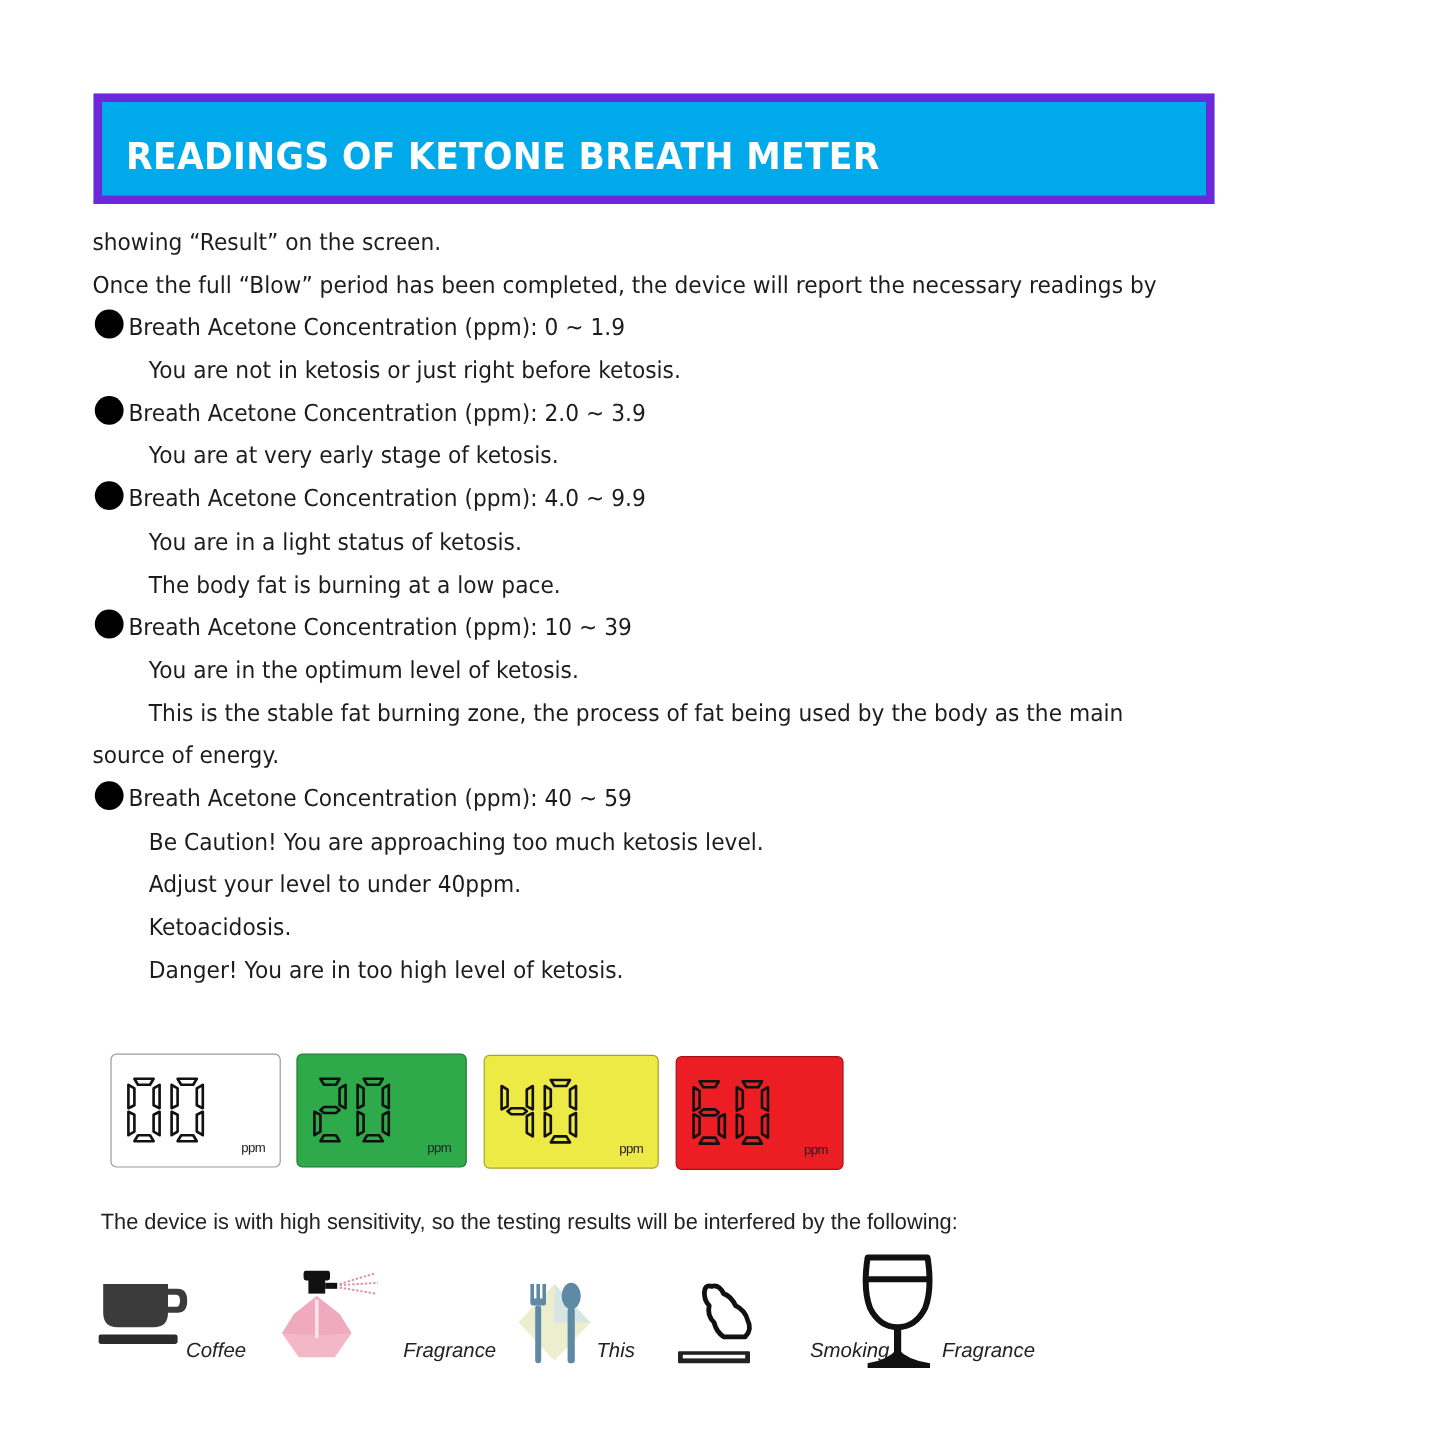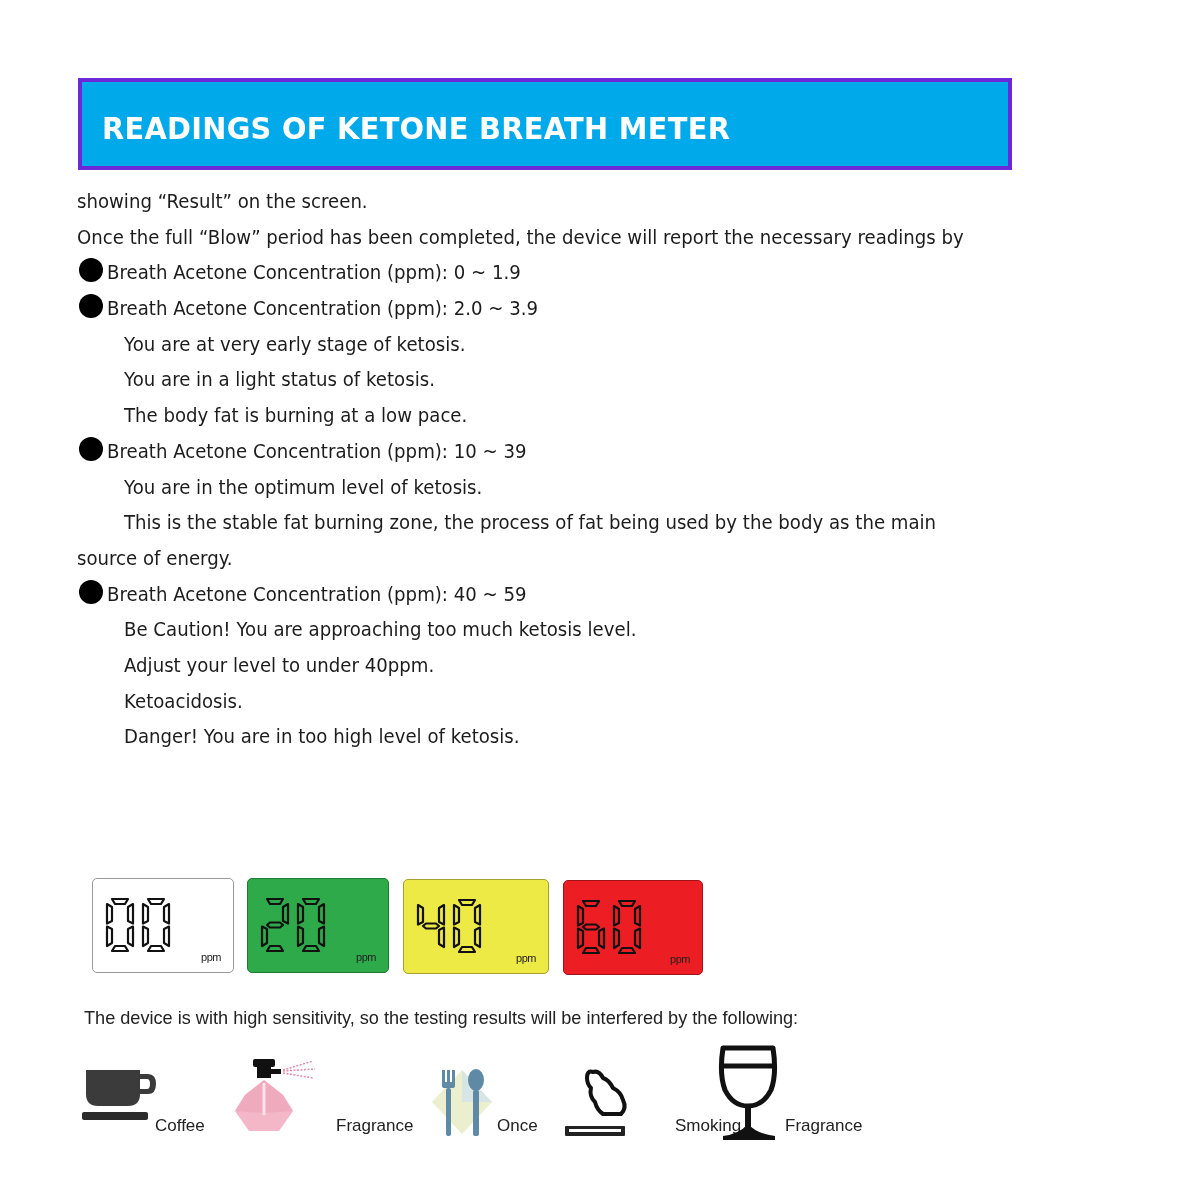--- a/index.html
+++ b/index.html
@@ -1,21 +1,21 @@
 <!DOCTYPE html>
 <html><head>
   <meta charset="utf-8">
   <style>
     * { box-sizing: border-box; margin: 0; padding: 0; }
     html, body { width: 1200px; height: 1200px; background: #ffffff; overflow: hidden; }
     body { position: relative; font-family: "Liberation Sans", "DejaVu Sans", sans-serif; color: #1a1a1a; }
 
     .header-banner {
       position: absolute; left: 78px; top: 78px; width: 934px; height: 92px;
-      background: #00aaea; border: 4px solid #6d28d9;
+      background: #00aaea; border: 7px solid #6d28d9;
     }
     .header-title {
       position: absolute; left: 20px; top: 28px;
       font-family: "DejaVu Sans", sans-serif; font-weight: bold; font-size: 31px;
       color: #ffffff; letter-spacing: 0.3px; transform: scaleX(0.93); transform-origin: left center;
       white-space: nowrap;
     }
 
     .body-text {
       position: absolute; left: 77px; top: 184px; width: 952px;
@@ -41,45 +41,51 @@
 
     .note {
       position: absolute; left: 84px; top: 1007px;
       font-family: "Liberation Sans", sans-serif; font-size: 18.5px; color: #222; white-space: nowrap;
       transform: scaleX(0.98); transform-origin: left center;
     }
 
     .factor-label {
       position: absolute; top: 1116px; font-family: "Liberation Sans", sans-serif; font-size: 17px; color: #222;
       white-space: nowrap;
+      font-style: italic;
     }
     .factor-icon { position: absolute; }
   </style>
 </head>
 <body>
 
 <div class="header-banner">
   <div class="header-title">READINGS OF KETONE BREATH METER</div>
 </div>
 
 <div class="body-text">
   <div class="line"><span class="t">showing “Result” on the screen.</span></div>
   <div class="line"><span class="t">Once the full “Blow” period has been completed, the device will report the necessary readings by</span></div>
 
   <div class="line bullet-line">
     <span class="bullet"></span>
     <span class="t">Breath Acetone Concentration (ppm): 0 ~ 1.9</span>
   </div>
+  <div class="line indent"><span class="t">You are not in ketosis or just right before ketosis.</span></div>
 
   <div class="line bullet-line">
     <span class="bullet"></span>
     <span class="t">Breath Acetone Concentration (ppm): 2.0 ~ 3.9</span>
   </div>
   <div class="line indent"><span class="t">You are at very early stage of ketosis.</span></div>
 
+  <div class="line bullet-line">
+    <span class="bullet"></span>
+    <span class="t">Breath Acetone Concentration (ppm): 4.0 ~ 9.9</span>
+  </div>
   <div class="line indent"><span class="t">You are in a light status of ketosis.</span></div>
   <div class="line indent"><span class="t">The body fat is burning at a low pace.</span></div>
 
   <div class="line bullet-line">
     <span class="bullet"></span>
     <span class="t">Breath Acetone Concentration (ppm): 10 ~ 39</span>
   </div>
   <div class="line indent"><span class="t">You are in the optimum level of ketosis.</span></div>
   <div class="line indent"><span class="t">This is the stable fat burning zone, the process of fat being used by the body as the main</span></div>
   <div class="line"><span class="t">source of energy.</span></div>
@@ -199,21 +205,21 @@
       <rect x="12" y="4" width="3" height="14"></rect>
       <rect x="17" y="4" width="3" height="14"></rect>
       <rect x="22" y="4" width="3" height="14"></rect>
       <rect x="12" y="16" width="13" height="6" rx="2"></rect>
       <rect x="16" y="22" width="5" height="48" rx="2"></rect>
       <ellipse cx="46" cy="14" rx="8" ry="11"></ellipse>
       <rect x="43" y="24" width="6" height="46" rx="2"></rect>
     </g>
   </svg>
 </div>
-<div class="factor-label" style="left:497px;">Once</div>
+<div class="factor-label" style="left:497px;">This</div>
 
 <div class="factor-icon" style="left:563px; top:1066px;">
   <svg width="68" height="72" viewBox="0 0 68 72">
     <path d="M30 6 Q24 4 24 12 Q24 18 28 22 Q26 30 32 36 Q34 44 40 48 L58 48 Q64 42 60 34 Q58 26 50 22 Q46 14 40 12 Q36 4 30 6 Z" fill="#fff" stroke="#111" stroke-width="4" stroke-linejoin="round"></path>
     <rect x="2" y="60" width="60" height="10" rx="1" fill="#222"></rect>
     <rect x="6" y="63" width="52" height="3" fill="#fff"></rect>
   </svg>
 </div>
 <div class="factor-label" style="left:639px;margin-left:36px;">Smoking</div>
 

